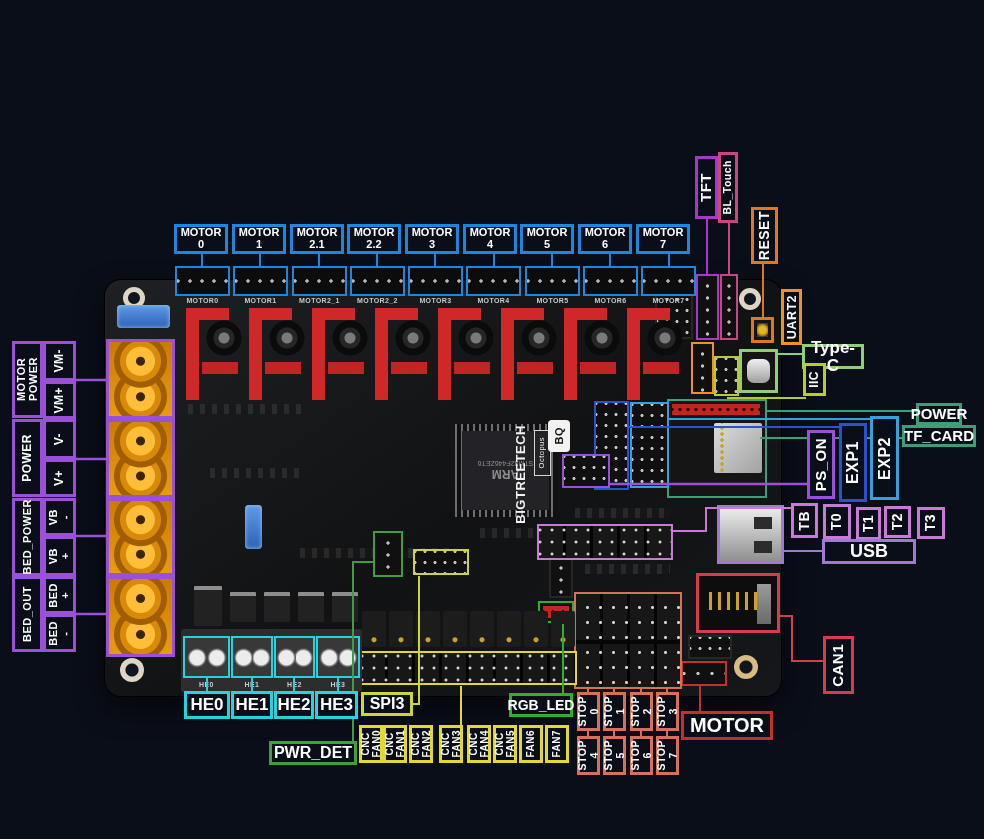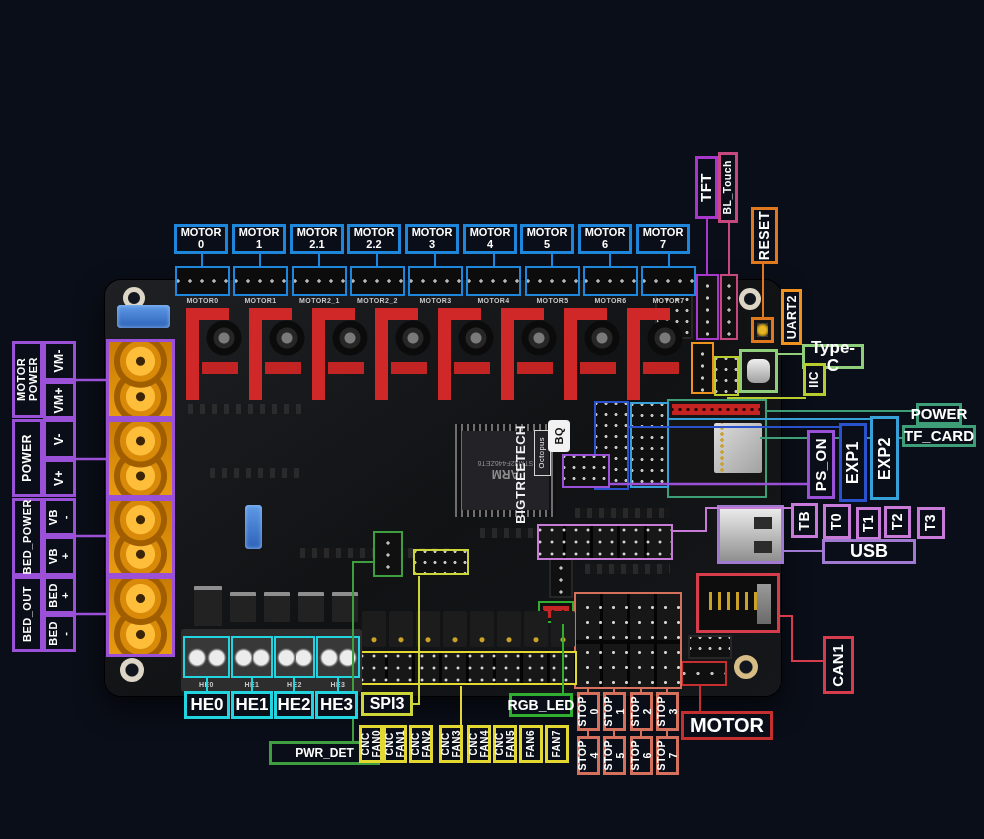--- a/index.html
+++ b/index.html
@@ -342,21 +342,21 @@
   <div class="lbl" style="left:822px;top:539px;width:94px;height:25px;font-size:18px;border-color:var(--c-usbp)">USB</div>
   <div class="lbl" style="left:823px;top:636px;width:31px;height:58px;font-size:15px;border-color:var(--c-red_bright)"><span class="vt">CAN1</span></div>
   <div class="lbl" style="left:681px;top:711px;width:92px;height:29px;font-size:20px;border-color:var(--c-red)">MOTOR</div>
 
   <div class="lbl" style="left:184px;top:691px;width:46px;height:28px;font-size:17px;border-color:var(--c-cyan)">HE0</div>
   <div class="lbl" style="left:231px;top:691px;width:42px;height:28px;font-size:17px;border-color:var(--c-cyan)">HE1</div>
   <div class="lbl" style="left:274px;top:691px;width:40px;height:28px;font-size:17px;border-color:var(--c-cyan)">HE2</div>
   <div class="lbl" style="left:315px;top:691px;width:43px;height:28px;font-size:17px;border-color:var(--c-cyan)">HE3</div>
   <div class="lbl" style="left:361px;top:692px;width:52px;height:24px;font-size:16px;border-color:var(--c-chartreuse)">SPI3</div>
   <div class="lbl" style="left:509px;top:693px;width:64px;height:24px;font-size:14px;border-color:var(--c-green_bright)">RGB_LED</div>
-  <div class="lbl" style="left:269px;top:741px;width:111px;height:24px;font-size:12px;border-color:var(--c-green)">PWR_DET</div>
+  <div class="lbl" style="left:269px;top:741px;width:88px;height:24px;font-size:16px;border-color:var(--c-green)">PWR_DET</div>
   <div class="lbl" style="left:359px;top:725px;width:24px;height:38px;font-size:10px;border-color:var(--c-yellow)"><span class="vt">CNC
 FAN0</span></div>
   <div class="lbl" style="left:383px;top:725px;width:24px;height:38px;font-size:10px;border-color:var(--c-yellow)"><span class="vt">CNC
 FAN1</span></div>
   <div class="lbl" style="left:409px;top:725px;width:24px;height:38px;font-size:10px;border-color:var(--c-yellow)"><span class="vt">CNC
 FAN2</span></div>
   <div class="lbl" style="left:439px;top:725px;width:24px;height:38px;font-size:10px;border-color:var(--c-yellow)"><span class="vt">CNC
 FAN3</span></div>
   <div class="lbl" style="left:467px;top:725px;width:24px;height:38px;font-size:10px;border-color:var(--c-yellow)"><span class="vt">CNC
 FAN4</span></div>

